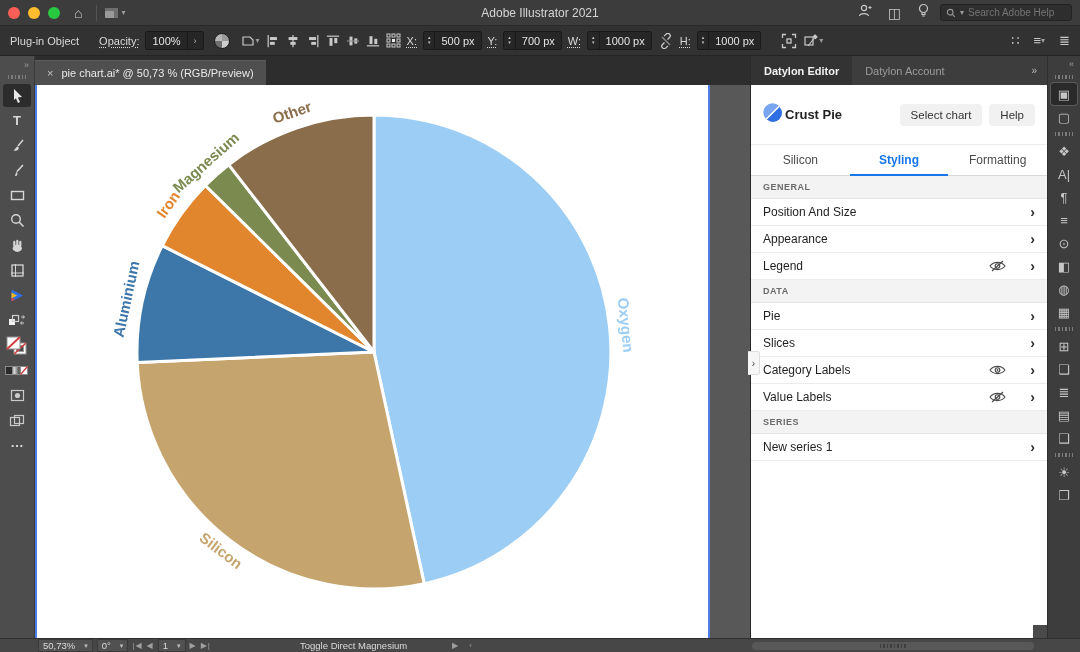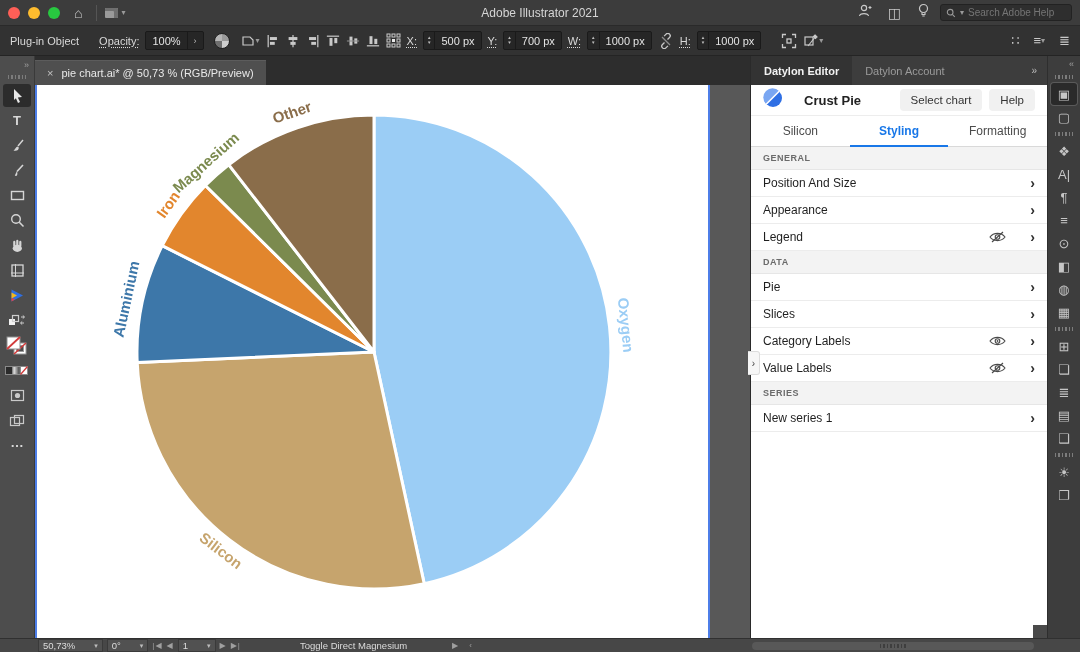--- a/index.html
+++ b/index.html
@@ -73,21 +73,21 @@
 
   
   .datylon { width:297px; flex:0 0 297px; display:flex; flex-direction:column; position:relative;
     border-left:1px solid #2a2a2a; }
   .dat-tabs { height:29px; background:#3d3d3d; display:flex; align-items:center; color:#9b9b9b;
     font-size:11px; }
   .dat-tab { padding:0 13px; height:100%; display:flex; align-items:center; }
   .dat-tab.active { background:#333333; color:#f2f2f2; font-weight:bold; }
   .dat-overflow { margin-left:auto; padding-right:10px; color:#bdbdbd; font-size:10px; }
   .dat-body { flex:1; background:#ffffff; position:relative; overflow:hidden; }
-  .dat-header { height:31px; display:flex; align-items:center; gap:21px; padding:0 12px;
+  .dat-header { height:60px; display:flex; align-items:center; gap:2px; padding:0 12px;
     border-bottom:1px solid #ededed; }
   .dat-name { font-size:13px; font-weight:bold; color:#222; }
   .dat-header .btns { margin-left:auto; display:flex; gap:7px; }
   .dat-btn { background:#f1f1f1; border:none; border-radius:4px; padding:5px 11px; font-size:11.5px;
     color:#333; font-family:"Liberation Sans",sans-serif; }
   .subtabs { display:flex; height:31px; border-bottom:1px solid #d9d9d9; }
   .subtab { flex:1; display:flex; align-items:center; justify-content:center; font-size:12px;
     color:#4b4b4b; position:relative; }
   .subtab.active { color:#1877e8; font-weight:bold; }
   .subtab.active::after { content:""; position:absolute; left:0; right:0; bottom:-1px; height:2px;
@@ -111,21 +111,21 @@
   .rs-ico { width:26px; height:22px; display:flex; align-items:center; justify-content:center;
     color:#c6c6c6; font-size:13px; border-radius:3px; }
   .rs-ico.active { background:#2a2a2a; box-shadow:0 0 0 1px #5a5a5a; }
   .rs-collapse { align-self:flex-end; margin-right:6px; color:#9f9f9f; font-size:9px; height:12px; }
 
   
   .statusbar { position:relative; height:14px; background:#474747; border-top:1px solid #303030;
     color:#dcdcdc; font-size:9.5px; }
   .sb-item { position:absolute; top:0; height:13px; display:flex; align-items:center; gap:4px; }
   .sb-seg { background:#515151; border:1px solid #3a3a3a; height:13px; display:flex;
-    align-items:center; padding:0 4px; gap:19px; }
+    align-items:center; padding:0 4px; gap:9px; }
   .sb-chev { font-size:7px; color:#bdbdbd; }
   .sb-nav { color:#9f9f9f; font-size:8px; letter-spacing:1px; }
   .sb-scroll { position:absolute; left:752px; width:282px; top:3px; height:8px; background:#585858;
     border-radius:4px; }
   .sb-scroll .dots { position:absolute; left:50%; top:2px; transform:translateX(-50%); width:26px; height:4px;
     background:repeating-linear-gradient(90deg,#3e3e3e 0 1.5px, transparent 1.5px 3.5px); }
 </style>
 </head>
 <body>
 

